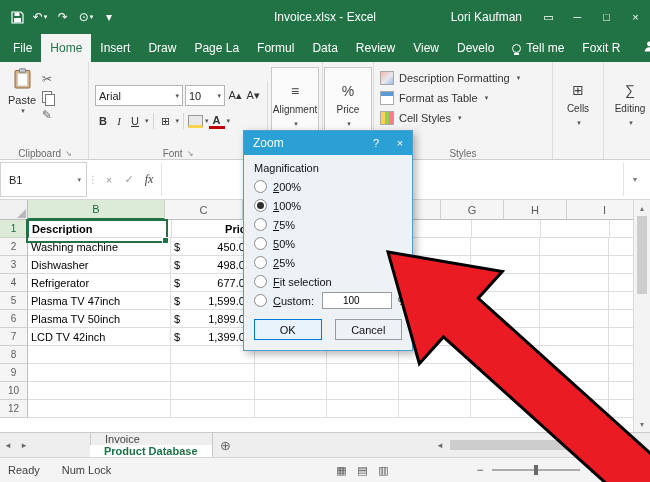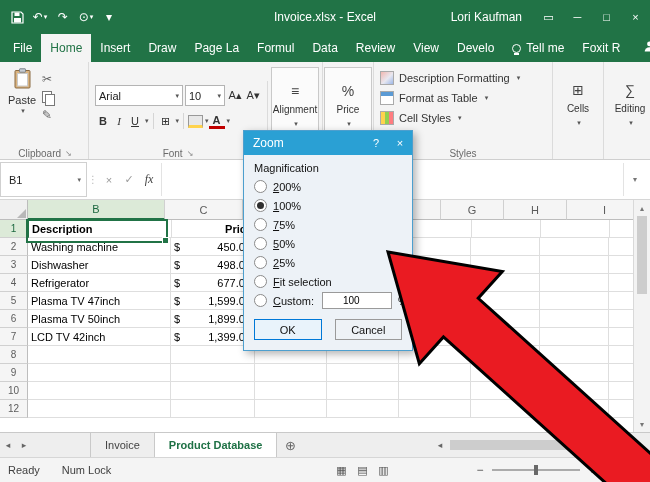--- a/index.html
+++ b/index.html
@@ -93,21 +93,21 @@
   .selection{position:absolute;left:26px;top:19px;width:138px;height:20px;border:2px solid #217346;pointer-events:none;}
   .fill-handle{position:absolute;right:-3px;bottom:-3px;width:5px;height:5px;background:#217346;border:1px solid #fff;}
   .v-scrollbar{width:16px;flex:none;background:#f3f3f3;border-left:1px solid #d9d9d9;display:flex;flex-direction:column;align-items:center;padding:2px 0;}
   .scroll-arrow{font-size:8px;color:#777;height:12px;display:flex;align-items:center;justify-content:center;width:100%;}
   .v-thumb{width:10px;height:78px;background:#cdcdcd;margin-top:2px;}
   .v-spacer{flex:1;}
 
   
   .sheettabs{flex:none;height:24px;background:#eeeeee;border-top:1px solid #c9c9c9;display:flex;align-items:stretch;font-size:11px;color:#444;}
   .tab-nav{width:16px;display:flex;align-items:center;justify-content:center;color:#666;font-size:9px;}
-  .tabs-host{display:flex;align-items:stretch;margin-left:58px;}
+  .tabs-host{display:flex;align-items:stretch;margin-left:58px;flex-direction:column;}
   .sheet-tab{display:flex;align-items:center;padding:0 14px;border-right:1px solid #c9c9c9;}
   .sheet-tab:first-child{border-left:1px solid #c9c9c9;}
   .sheet-tab.active{background:#fff;color:#1e7145;font-weight:bold;}
   .new-sheet{width:26px;display:flex;align-items:center;justify-content:center;color:#666;font-size:13px;}
   .h-scrollbar{margin-left:auto;display:flex;align-items:center;padding-right:3px;width:215px;}
   .h-track{flex:1;height:100%;display:flex;align-items:center;}
   .h-thumb{height:10px;background:#cdcdcd;width:150px;margin-left:2px;}
 
   
   .statusbar{flex:none;height:24px;background:#f4f4f4;border-top:1px solid #d6d6d6;display:flex;align-items:center;font-size:11px;color:#3f3f3f;padding:0 8px;}

